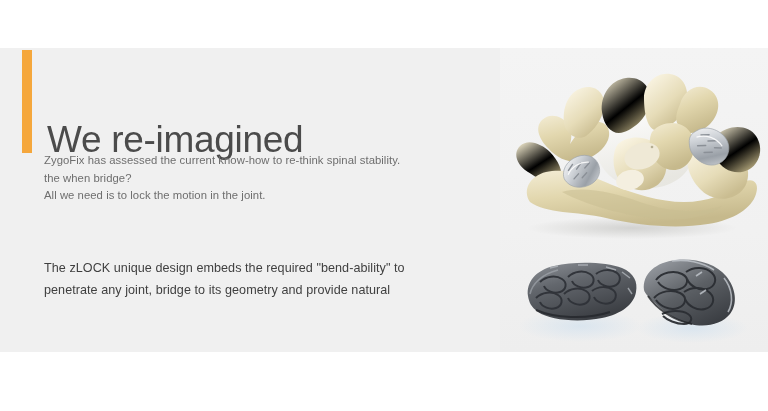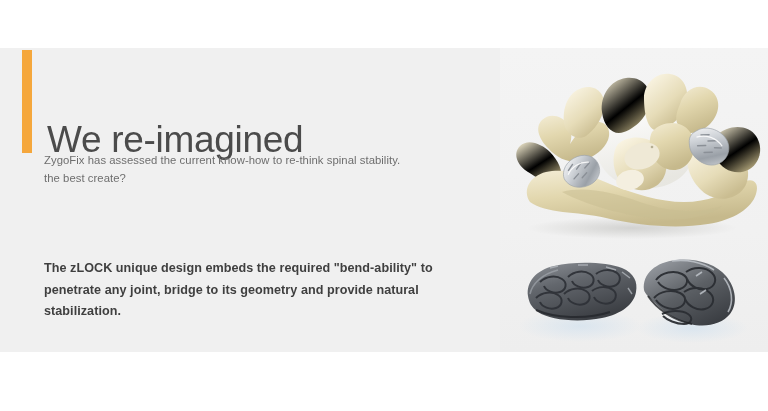--- a/index.html
+++ b/index.html
@@ -32,21 +32,21 @@
     color:#4b4b4b;line-height:1;white-space:nowrap;
   }
   .para{
     position:absolute;left:44px;top:104px;width:450px;
     font-size:11.3px;font-weight:400;color:#6e6e6e;
     line-height:17.5px;letter-spacing:0.05px;
   }
   .para div{white-space:nowrap;}
   .lead{
     position:absolute;left:44px;top:210px;width:440px;
-    font-size:12.6px;font-weight:700;color:#3f3f3f;
+    font-size:12.6px;font-weight:400;color:#3f3f3f;
     line-height:21.5px;letter-spacing:0.05px;
   }
   .lead div{white-space:nowrap;}
 
   
   .img-col{
     position:absolute;left:500px;top:48px;width:268px;height:304px;
     background:linear-gradient(180deg,#f4f4f4 0%,#f1f1f1 60%,#eeeeee 100%);
     overflow:hidden;
   }
@@ -66,27 +66,27 @@
   <div class="band"></div>
 
   <div class="text-col">
 
     <div class="accent-bar"></div>
 
     <h1 class="headline">We re-imagined</h1>
 
     <div class="para">
       <div>ZygoFix has assessed the current know-how to re-think spinal stability.</div>
-      <div>the best create?</div>
+      <div>the when bridge?</div>
+      <div>All we need is to lock the motion in the joint.</div>
     </div>
 
     <div class="lead">
       <div>The zLOCK unique design embeds the required "bend-ability" to</div>
       <div>penetrate any joint, bridge to its geometry and provide natural</div>
-      <div>stabilization.</div>
     </div>
   </div>
 
   <div class="img-col">
 
     <div class="spine-stage">
       <svg width="264" height="190" viewBox="0 0 264 190" role="img" aria-label="spine">
         <defs>
           <linearGradient id="bone1" x1="0" y1="0" x2="0.4" y2="1">
             <stop offset="0%" stop-color="#f3ecd4"></stop>

